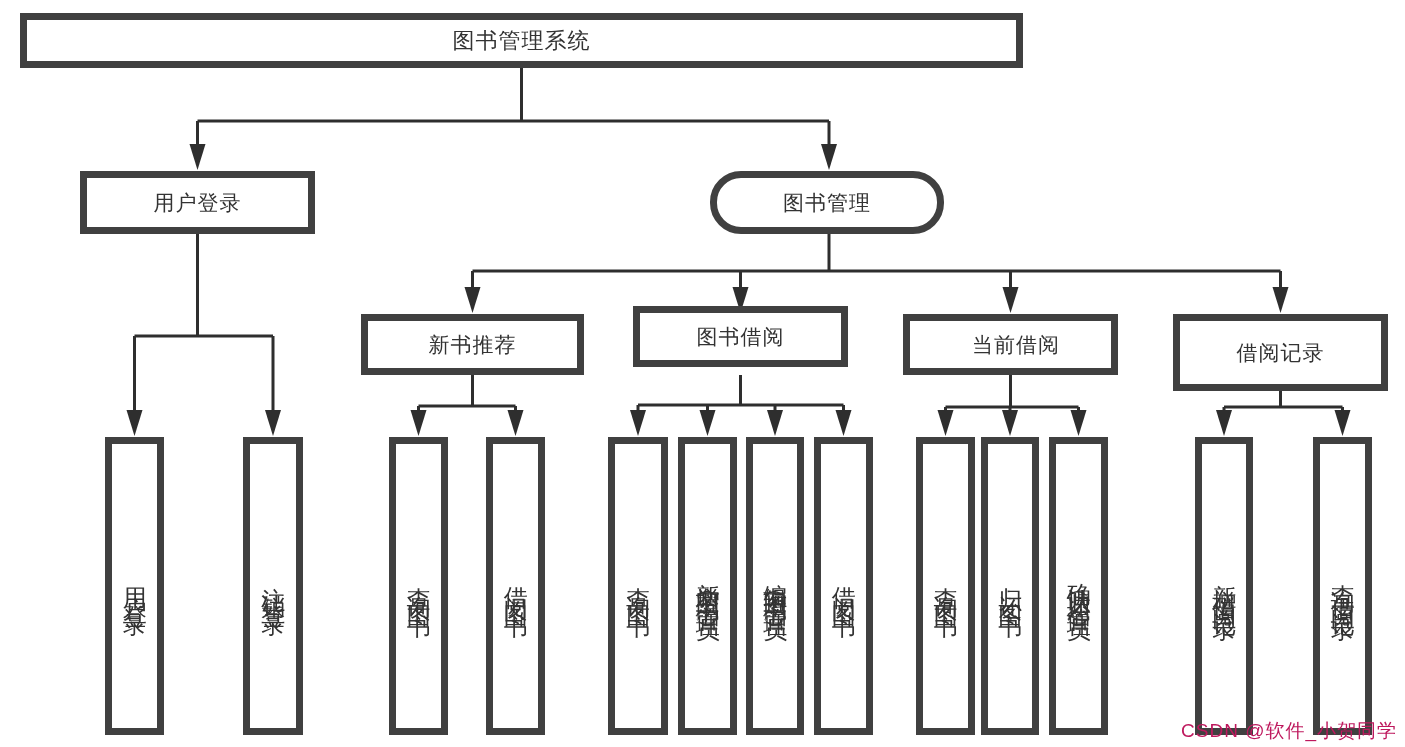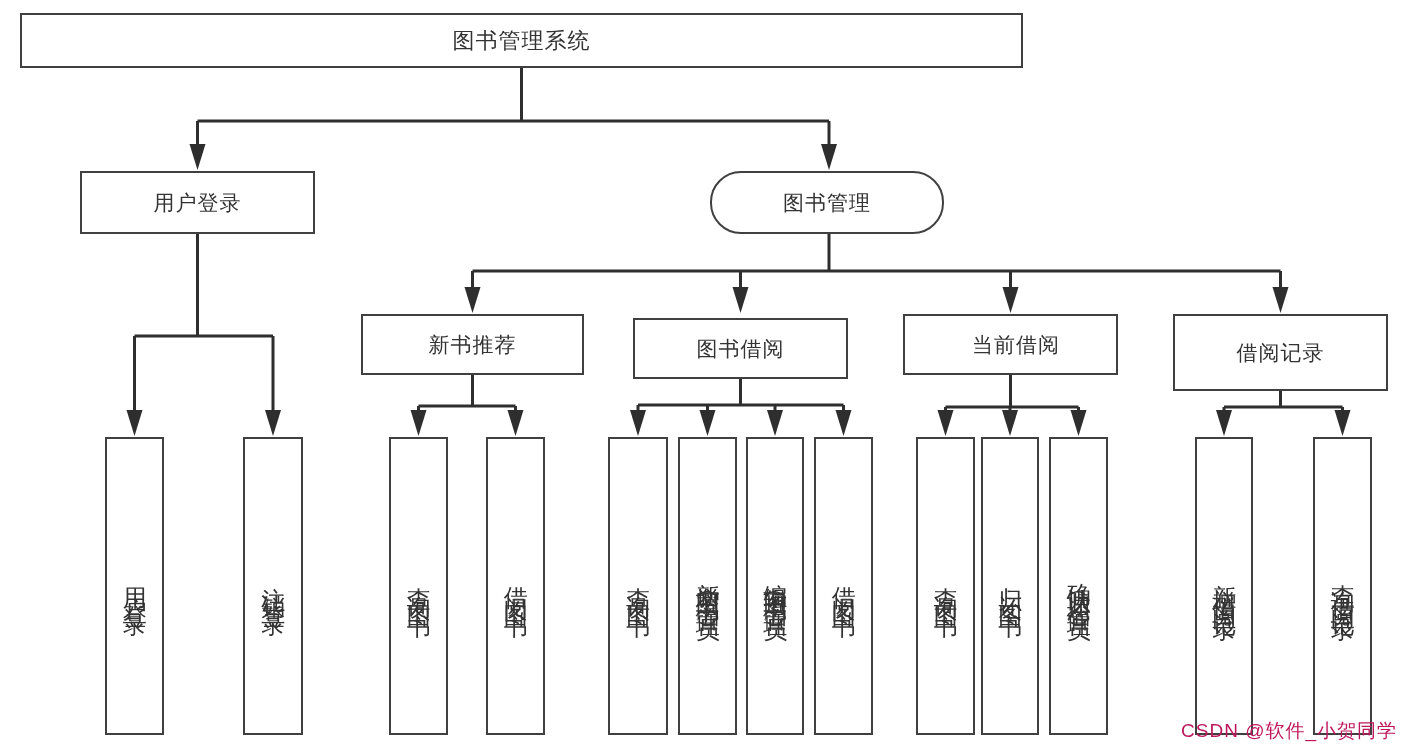--- a/index.html
+++ b/index.html
@@ -10,21 +10,21 @@
     position: relative;
     overflow: hidden;
   }
   #canvas {
     position: absolute; left: 0; top: 0;
     width: 1405px; height: 747px;
   }
   .node {
     position: absolute;
     box-sizing: border-box;
-    border: 2px solid #404040;
+    border: 7px solid #404040;
     background: #ffffff;
     display: flex;
     align-items: center;
     justify-content: center;
     color: #333333;
     z-index: 2;
   }
   .hlabel { font-size: 21px; letter-spacing: 1px; }
   .root-label { font-size: 22px; letter-spacing: 1px; }
   .vtext {
@@ -118,21 +118,21 @@
   <div class="node" style="left:80px; top:171px; width:235px; height:63px;">
     <span class="hlabel">用户登录</span>
   </div>
   <div class="node" style="left:710px; top:171px; width:234px; height:63px;border-radius:31px;">
     <span class="hlabel">图书管理</span>
   </div>
 
   <div class="node" style="left:361px; top:314px; width:223px; height:61px;text-align:center;">
     <span class="hlabel">新书推荐</span>
   </div>
-  <div class="node" style="left:633px; top:318px; width:215px; height:61px;">
+  <div class="node" style="left:633px; top:306px; width:215px; height:61px;">
     <span class="hlabel">图书借阅</span>
   </div>
   <div class="node" style="left:903px; top:314px; width:215px; height:61px;padding-left:11px;">
     <span class="hlabel">当前借阅</span>
   </div>
   <div class="node" style="left:1173px; top:314px; width:215px; height:77px;">
     <span class="hlabel">借阅记录</span>
   </div>
 
   <div class="node" style="left:105px; top:437px; width:59px; height:298px;">

